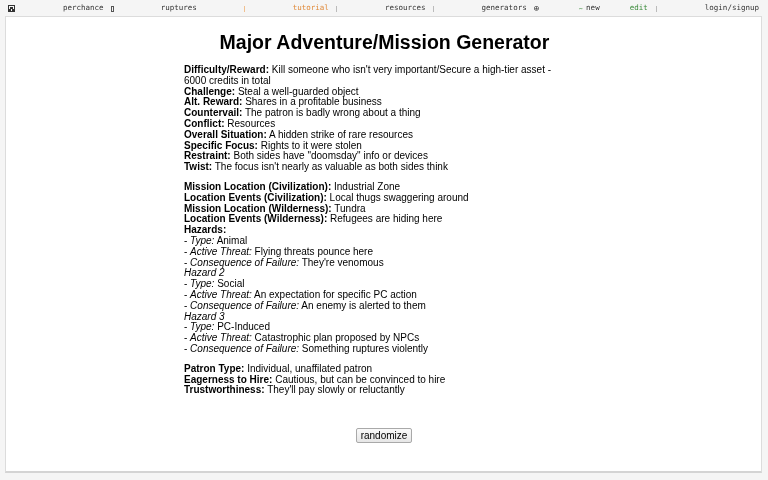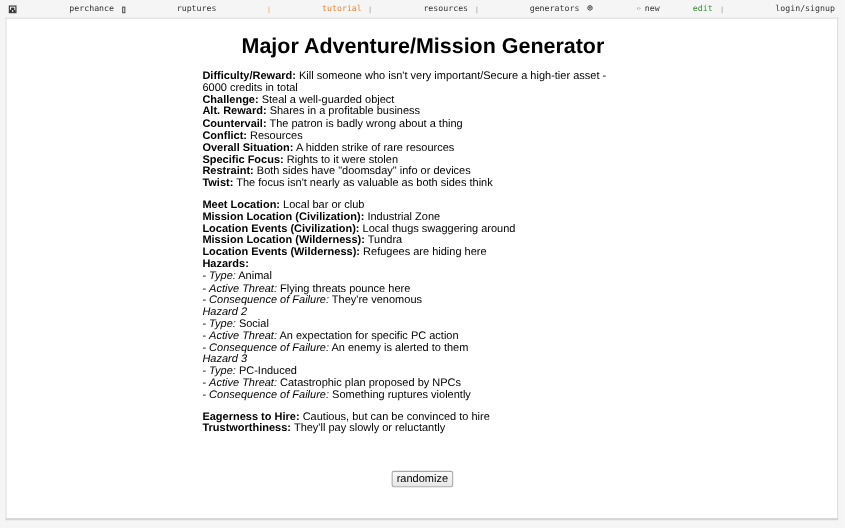--- a/index.html
+++ b/index.html
@@ -111,21 +111,20 @@
     <div class="line"><b>Alt. Reward:</b> <span>Shares in a profitable business</span></div>
     <div class="line"><b>Countervail:</b> <span>The patron is badly wrong about a thing</span></div>
     <div class="line"><b>Conflict:</b> <span>Resources</span></div>
     <div class="line"><b>Overall Situation:</b> <span>A hidden strike of rare resources</span></div>
     <div class="line"><b>Specific Focus:</b> <span>Rights to it were stolen</span></div>
     <div class="line"><b>Restraint:</b> <span>Both sides have "doomsday" info or devices</span></div>
     <div class="line"><b>Twist:</b> <span>The focus isn't nearly as valuable as both sides think</span></div>
 
     <div class="gap"></div>
 
-    <div class="line"><b>Meet Location:</b> <span>Local bar or club</span></div>
     <div class="line"><b>Mission Location (Civilization):</b> <span>Industrial Zone</span></div>
     <div class="line"><b>Location Events (Civilization):</b> <span>Local thugs swaggering around</span></div>
     <div class="line"><b>Mission Location (Wilderness):</b> <span>Tundra</span></div>
     <div class="line"><b>Location Events (Wilderness):</b> <span>Refugees are hiding here</span></div>
     <div class="line"><b>Hazards:</b></div>
 
     <div>
       <div class="line"><span>- </span><i>Type:</i> <span>Animal</span></div>
       <div class="line"><span>- </span><i>Active Threat:</i> <span>Flying threats pounce here</span></div>
       <div class="line"><span>- </span><i>Consequence of Failure:</i> <span>They're venomous</span></div>
@@ -138,18 +137,19 @@
     </div>
     <div>
       <div class="line"><i>Hazard 3</i></div>
       <div class="line"><span>- </span><i>Type:</i> <span>PC-Induced</span></div>
       <div class="line"><span>- </span><i>Active Threat:</i> <span>Catastrophic plan proposed by NPCs</span></div>
       <div class="line"><span>- </span><i>Consequence of Failure:</i> <span>Something ruptures violently</span></div>
     </div>
 
     <div class="gap"></div>
 
+    <div class="line"><b>Patron Type:</b> <span>Individual, unaffilated patron</span></div>
     <div class="line"><b>Eagerness to Hire:</b> <span>Cautious, but can be convinced to hire</span></div>
     <div class="line"><b>Trustworthiness:</b> <span>They'll pay slowly or reluctantly</span></div>
   </div>
 
   <button class="btn">randomize</button>
 </div>
 
 </body></html>

